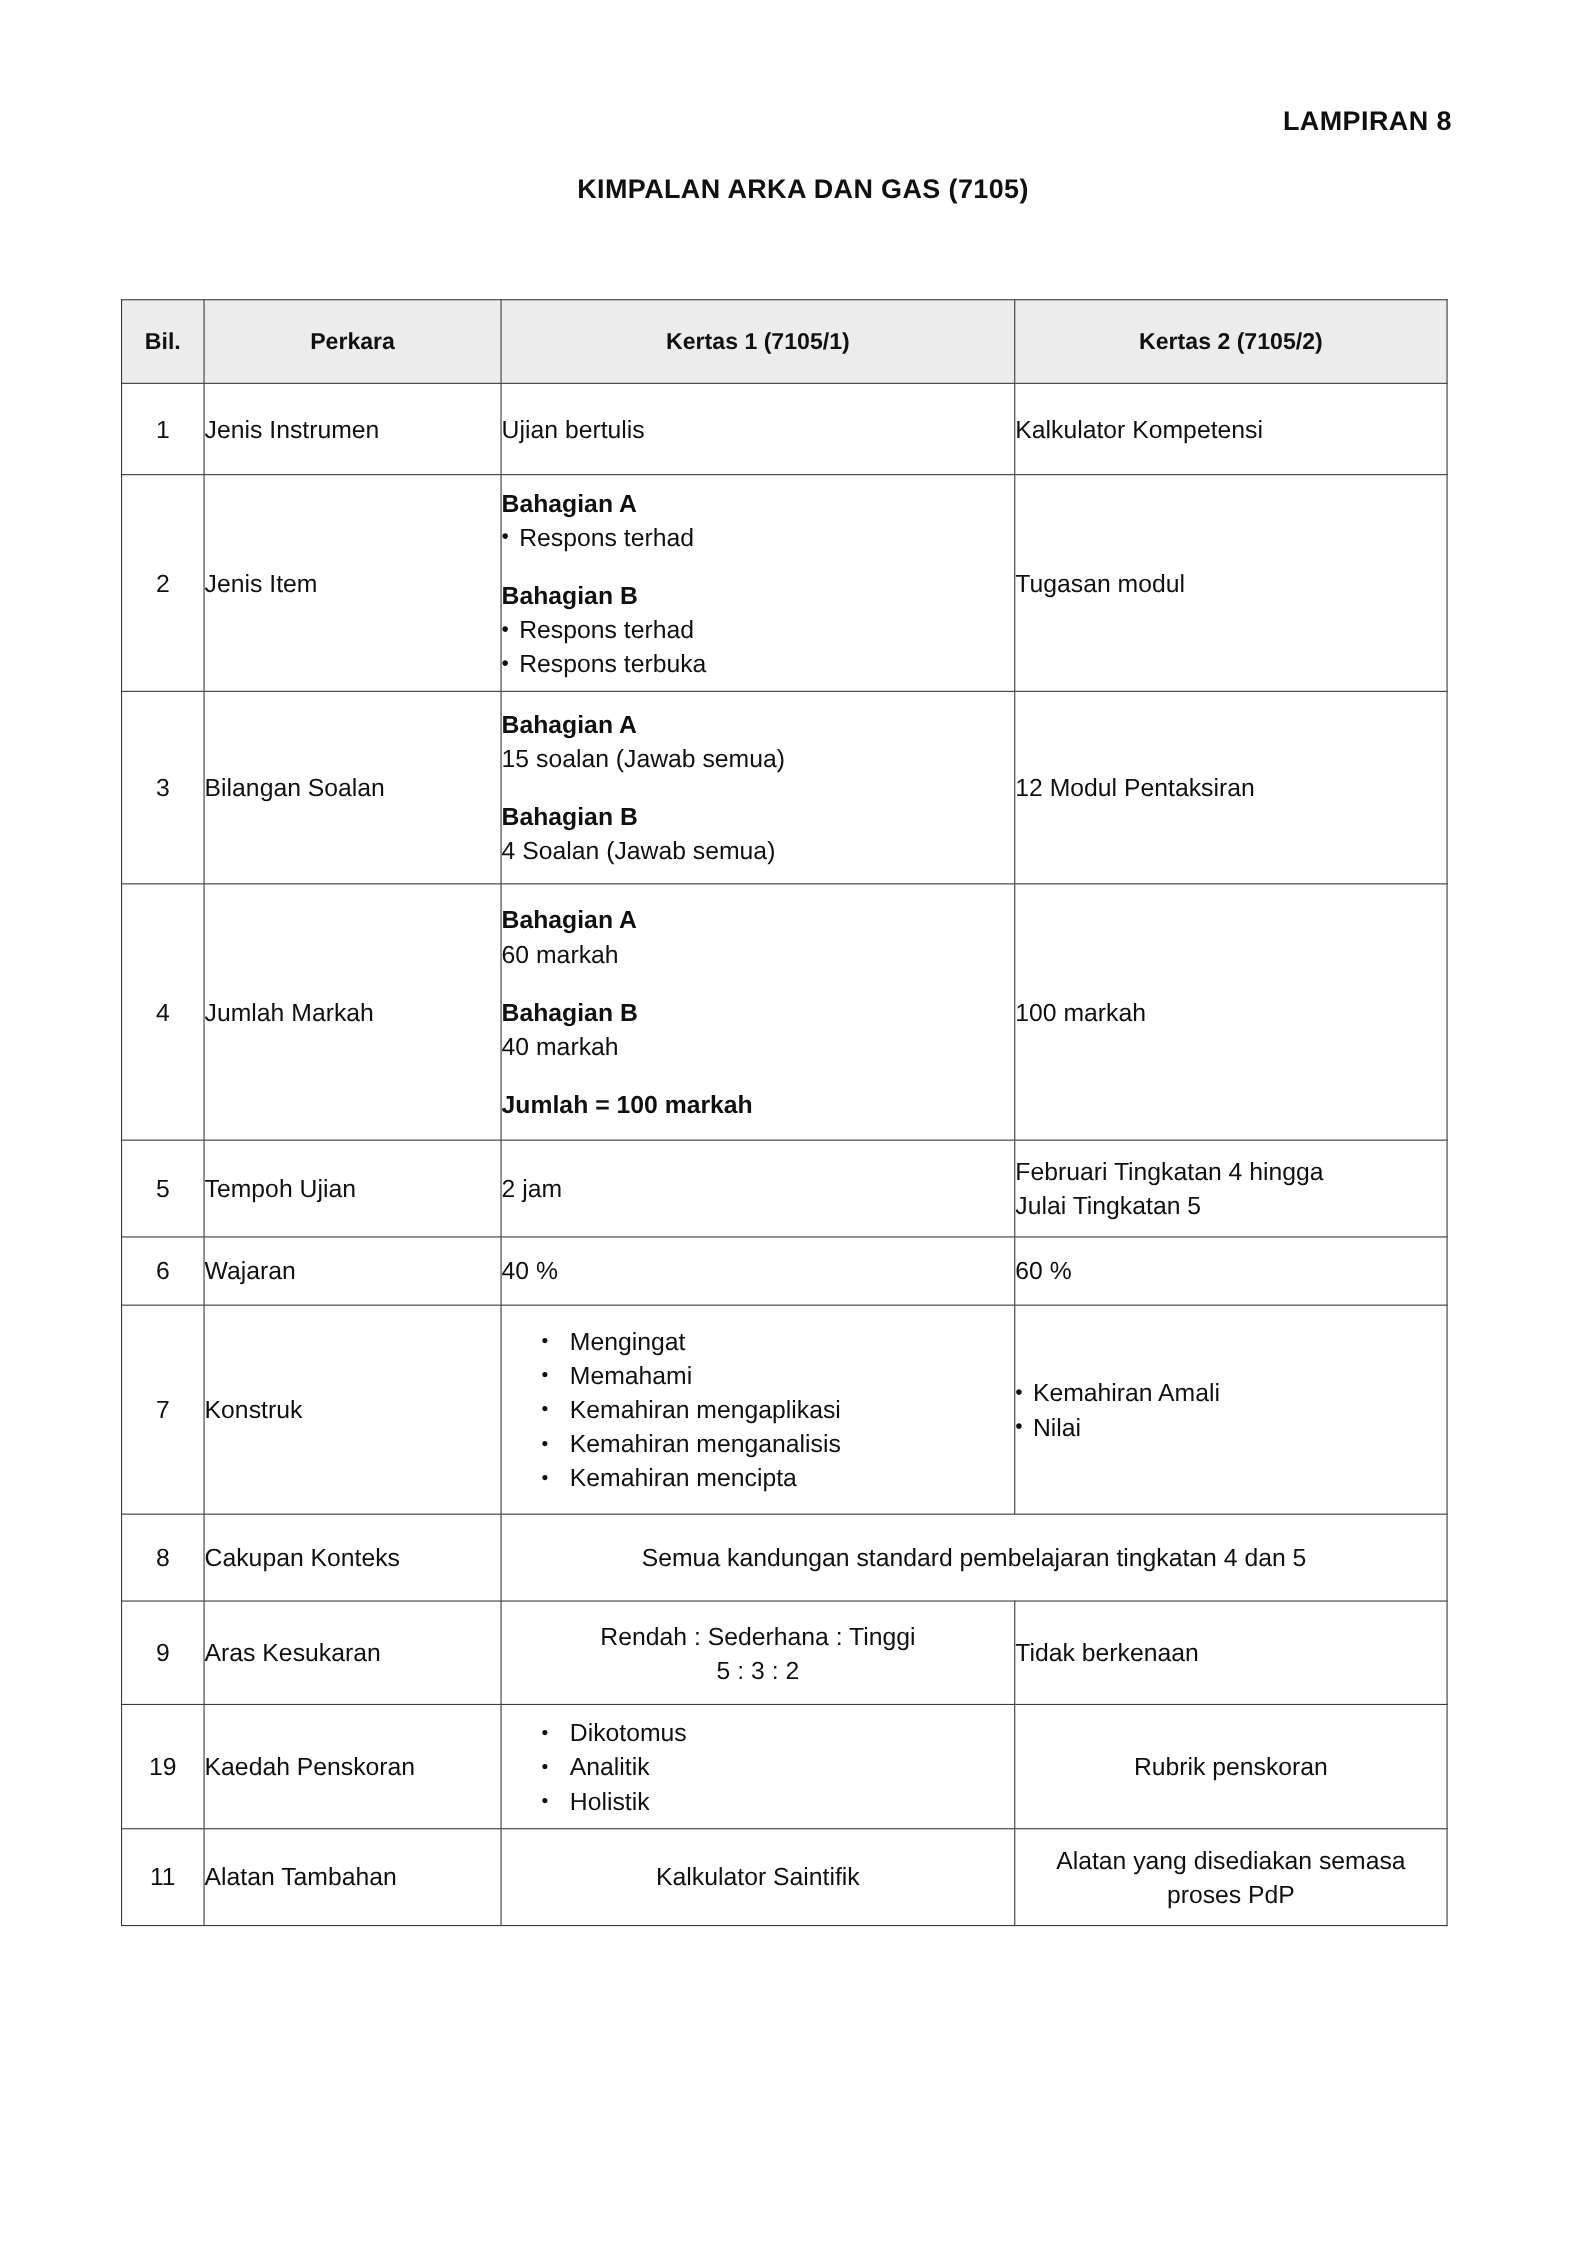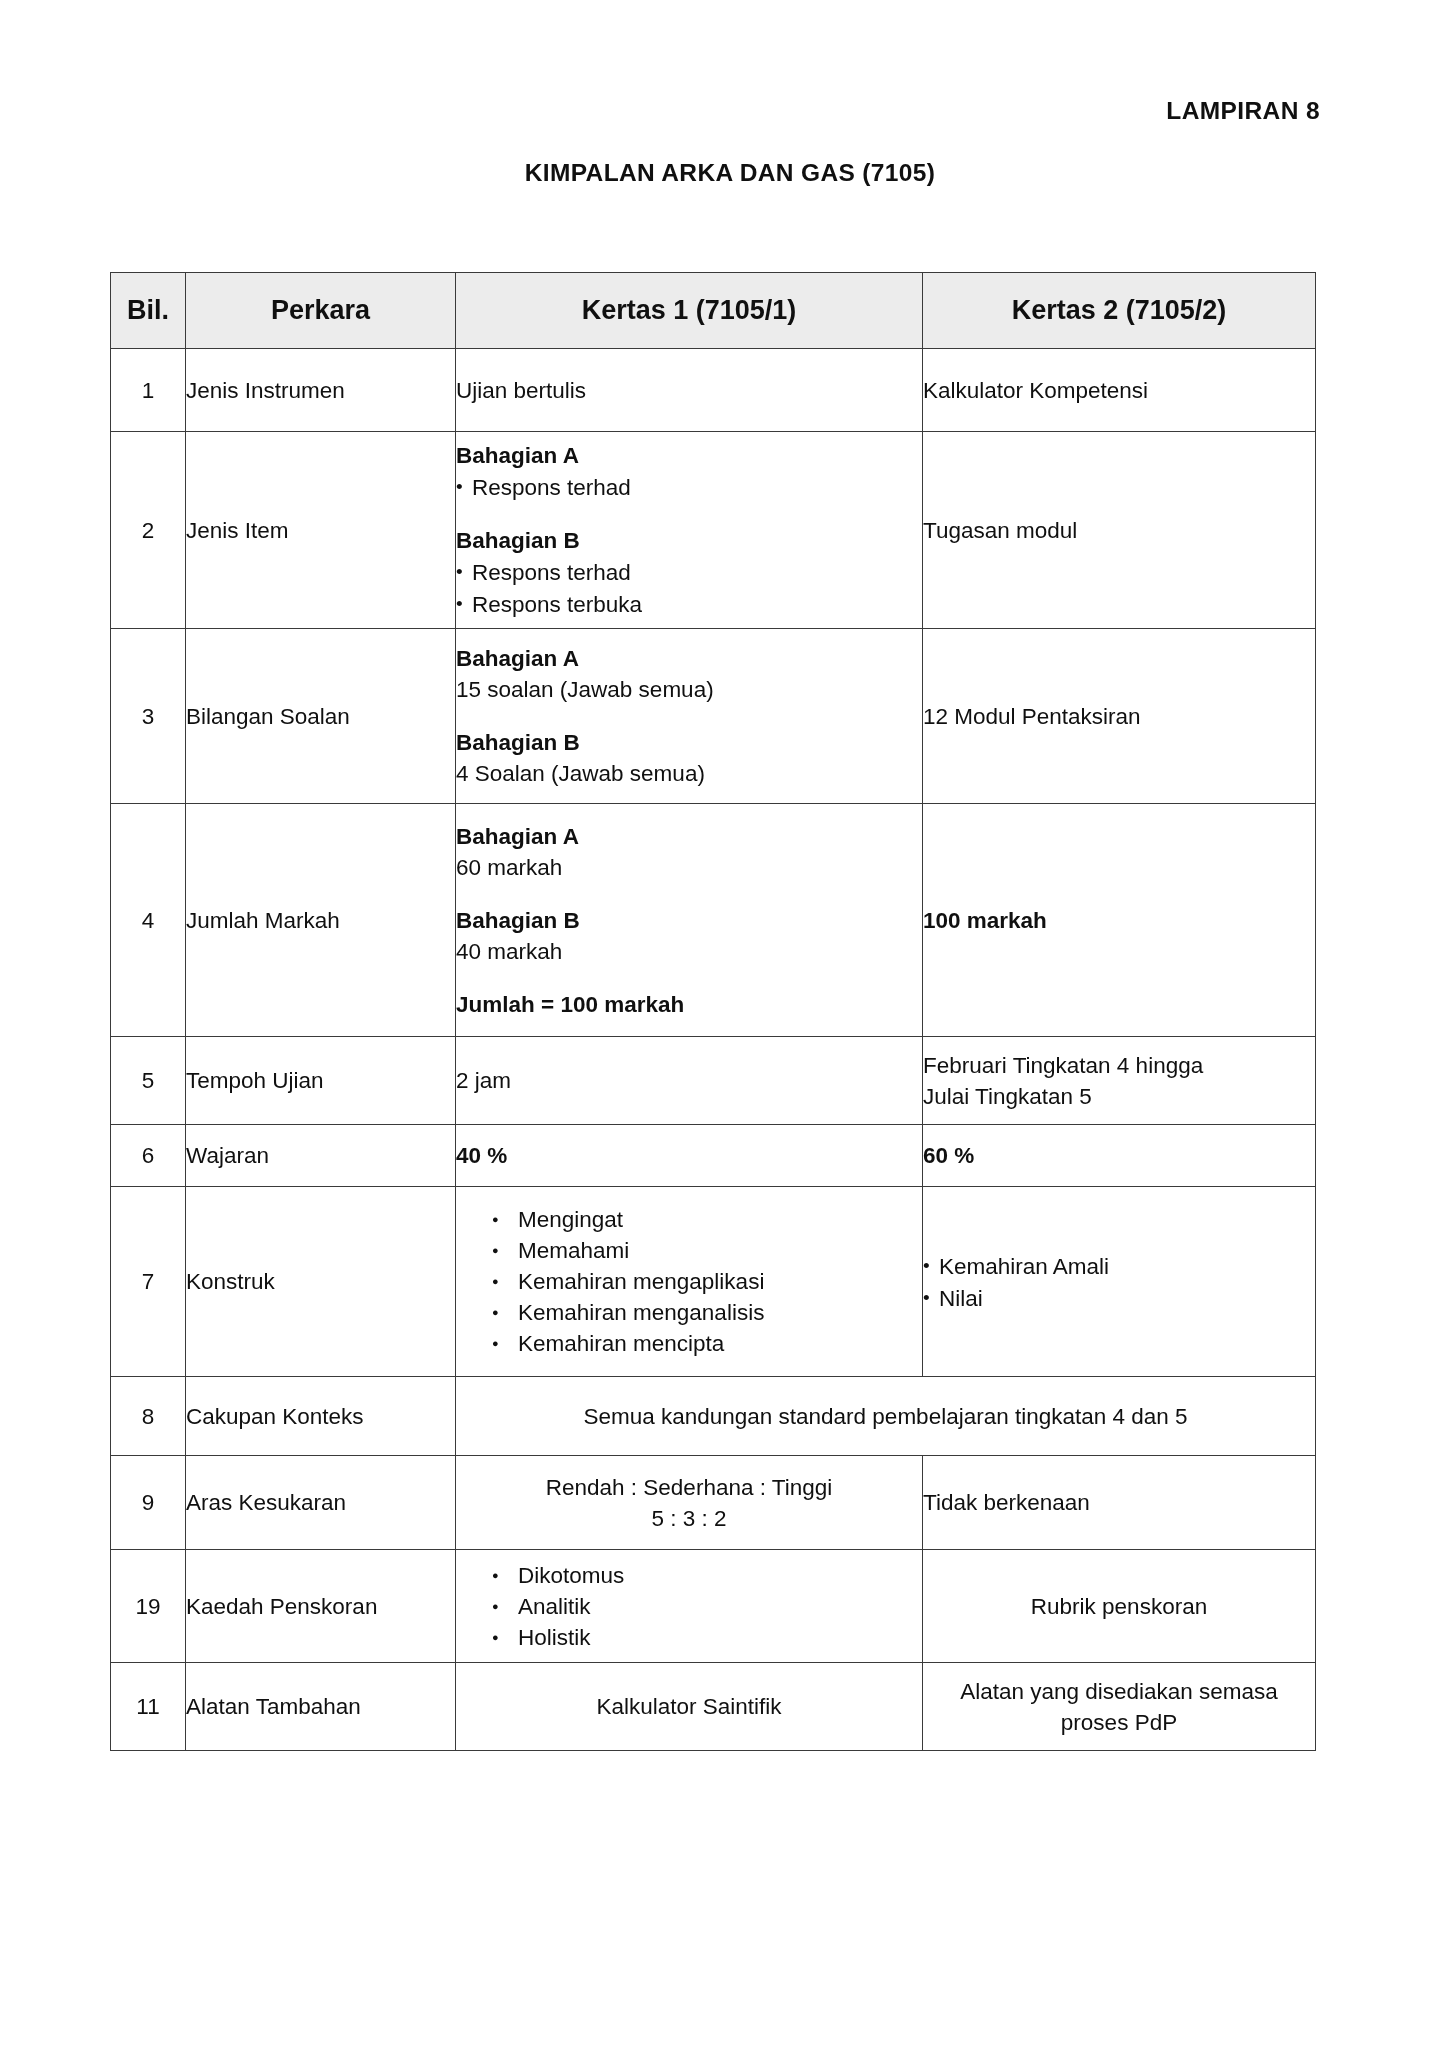--- a/index.html
+++ b/index.html
@@ -62,21 +62,21 @@
     vertical-align: middle;
     font-weight: normal;
     font-size: 22.5px;
     line-height: 31px;
   }
   table.fmt thead th {
     background: #ececec;
     text-align: center;
     font-weight: bold;
     height: 76px;
-    font-size: 27px;
+    font-size: 21px;
   }
   col.c-bil   { width: 75px; }
   col.c-perk  { width: 270px; }
   col.c-k1    { width: 467px; }
   col.c-k2    { width: 393px; }
 
   td.bil {
     text-align: center;
     font-size: 22.5px;
   }
@@ -106,21 +106,21 @@
   }
   .bulletlist { margin: 0; padding: 0 0 0 36px; list-style: none; }
   .bulletlist li { position: relative; padding-left: 26px; }
   .bulletlist li::before {
     content: "\25CF";
     position: absolute;
     left: 0; top: 0;
     font-size: 11px;
     line-height: 31px;
   }
-  .bold { font-weight: bold; }
+  .bold { font-weight: normal; }
   .two-line { line-height: 33px; }
 </style>
 </head>
 <body>
 
 <div class="page">
 
   <div class="lampiran">LAMPIRAN 8</div>
 
   <div class="doc-title">

